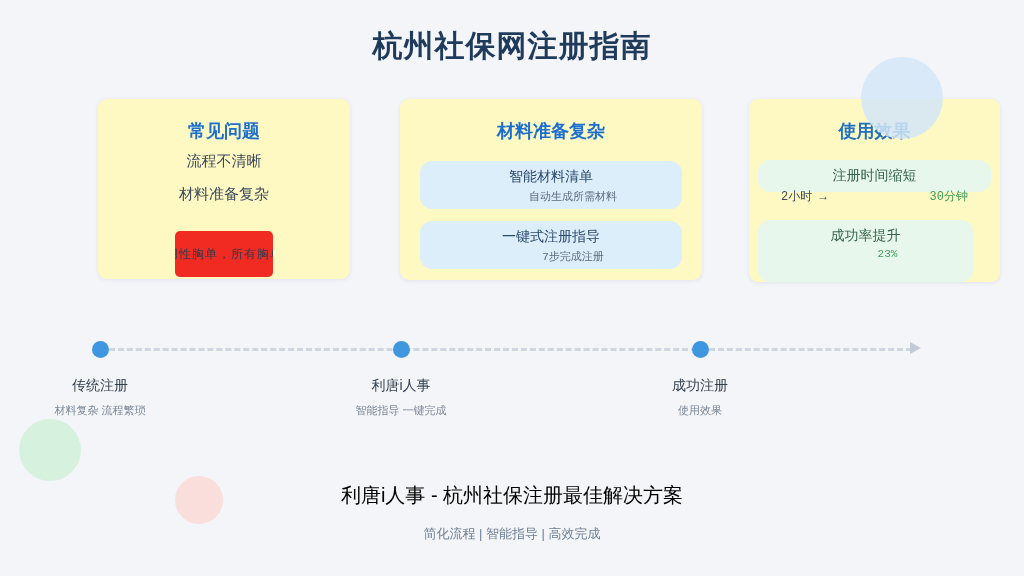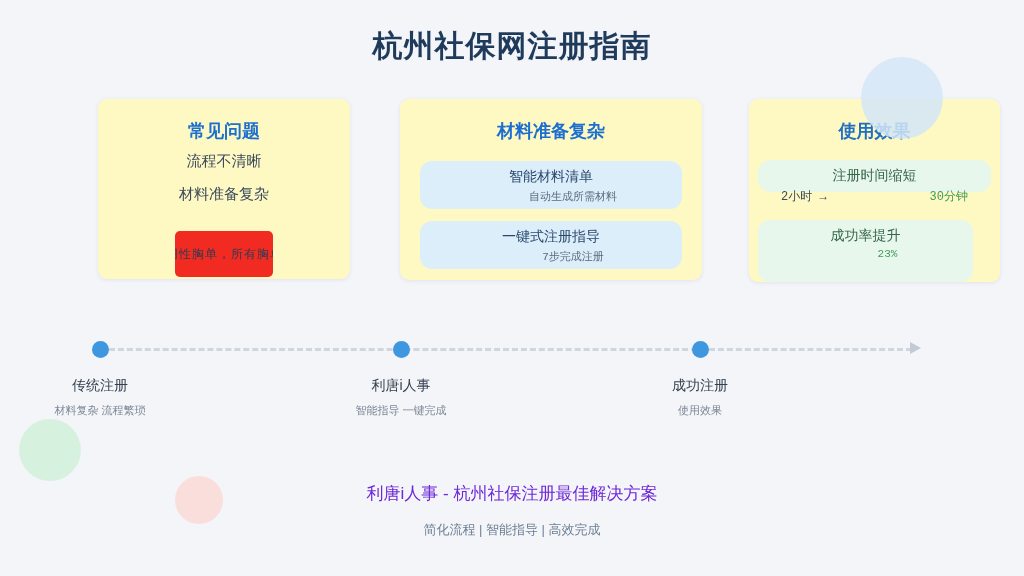--- a/index.html
+++ b/index.html
@@ -228,22 +228,22 @@
   
   .footer {
     position: absolute;
     left: 0;
     top: 482px;
     width: 1024px;
     text-align: center;
     z-index: 3;
   }
   .footer-main {
-    font-size: 17px;
-    color: #6d28d9;
+    font-size: 20px;
+    color: #000000;
   }
   .footer-sub {
     margin-top: 16px;
     font-size: 13px;
     color: #6e8095;
   }
 </style>
 </head>
 <body>
 

